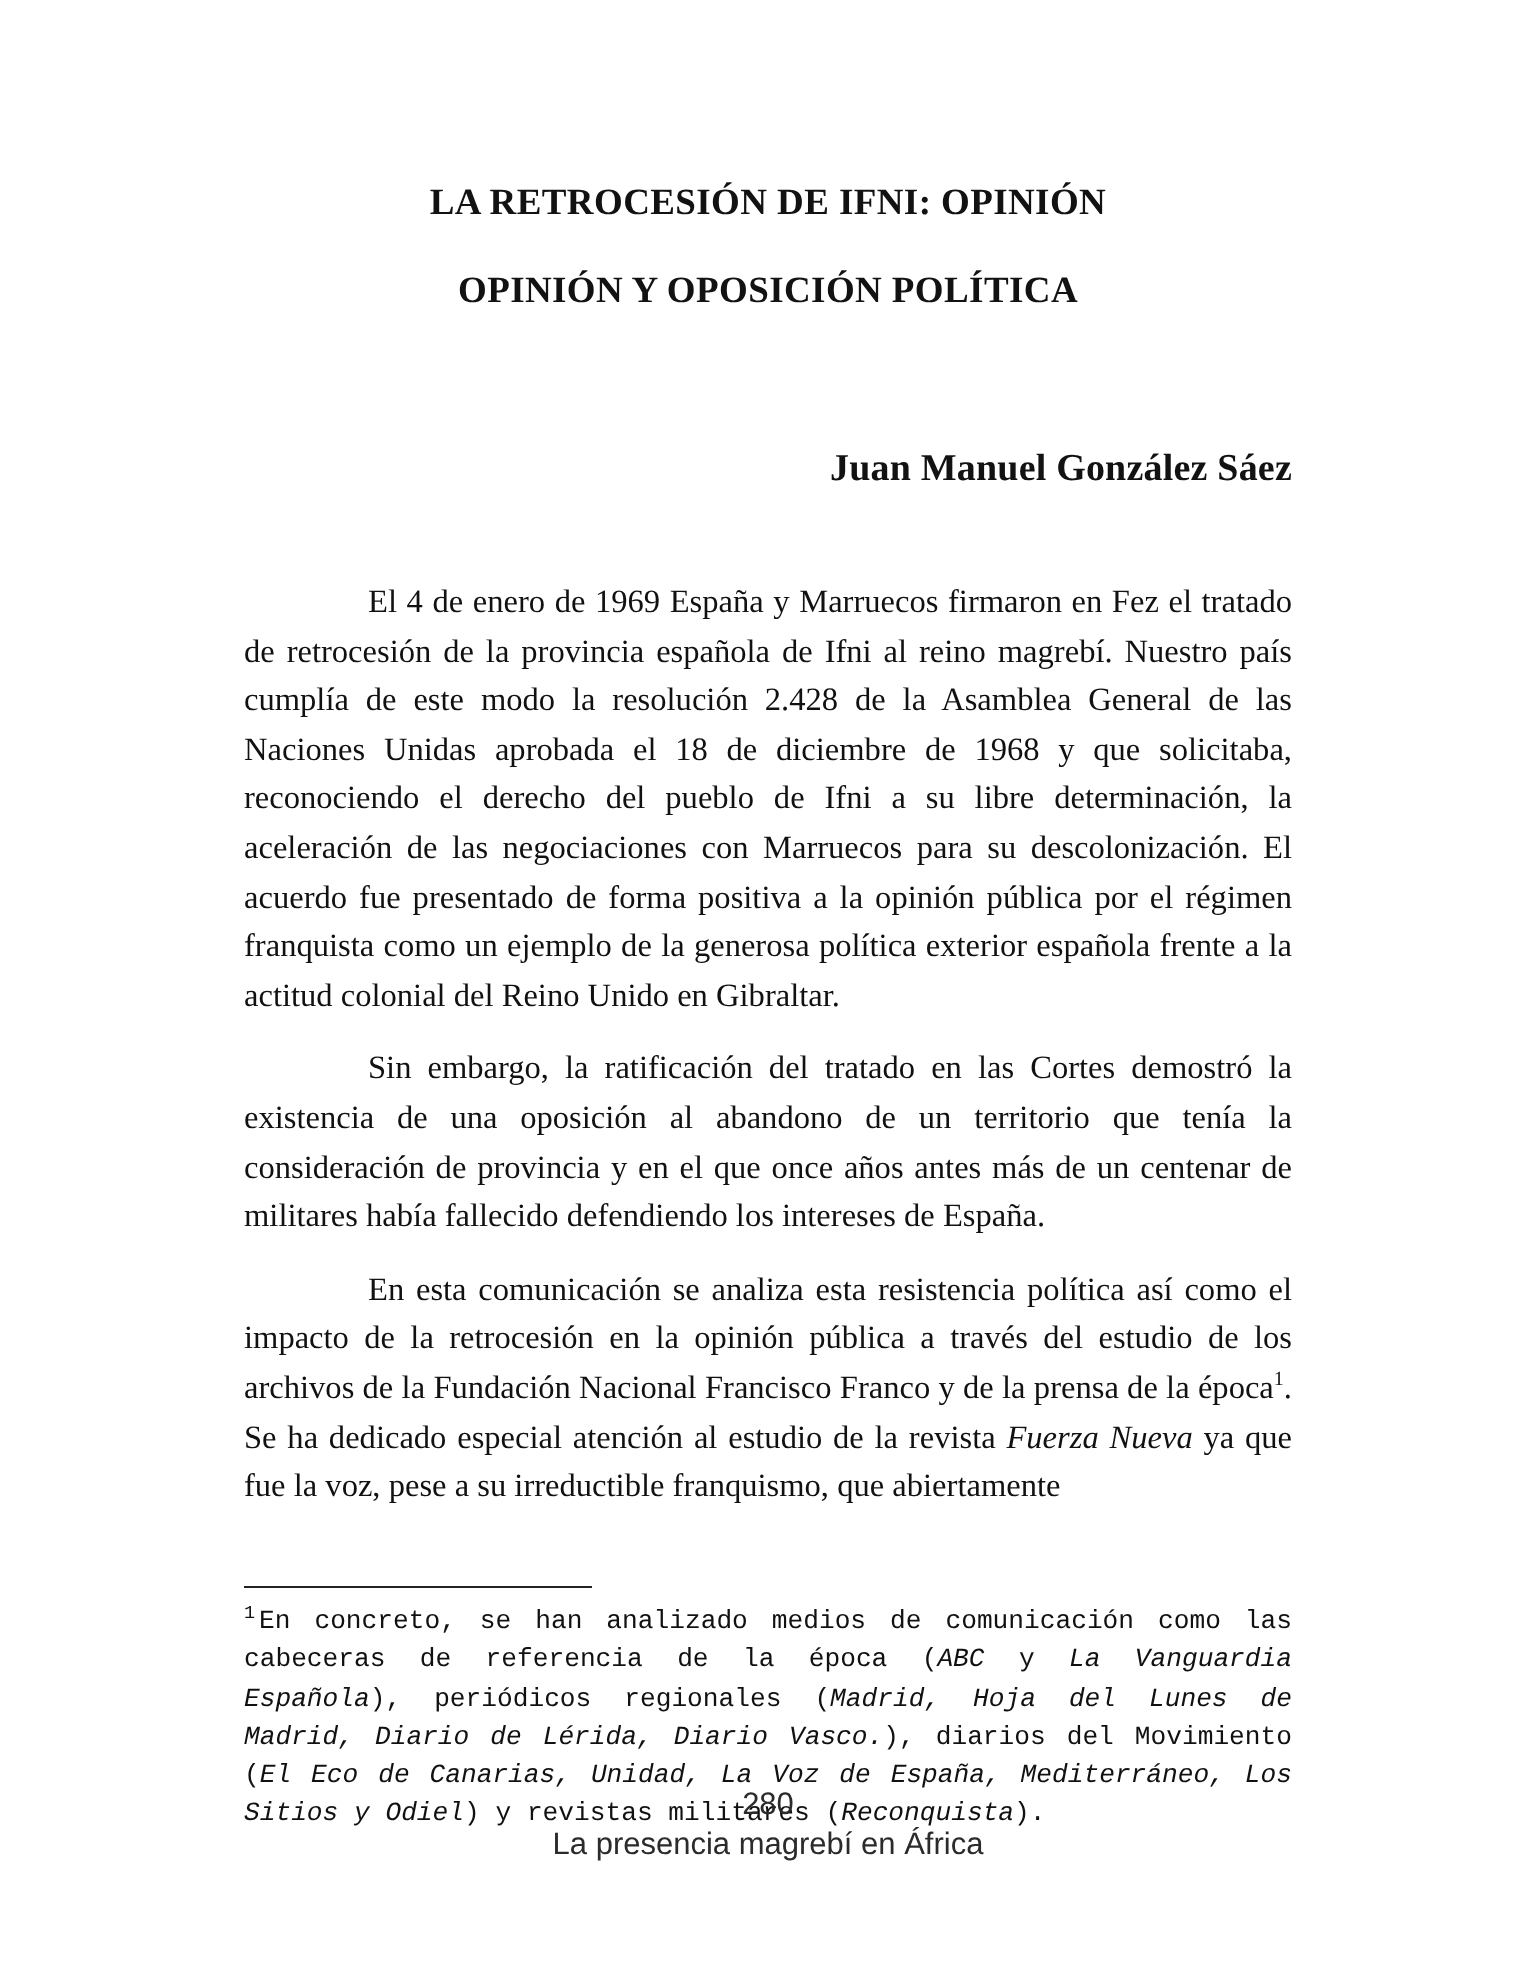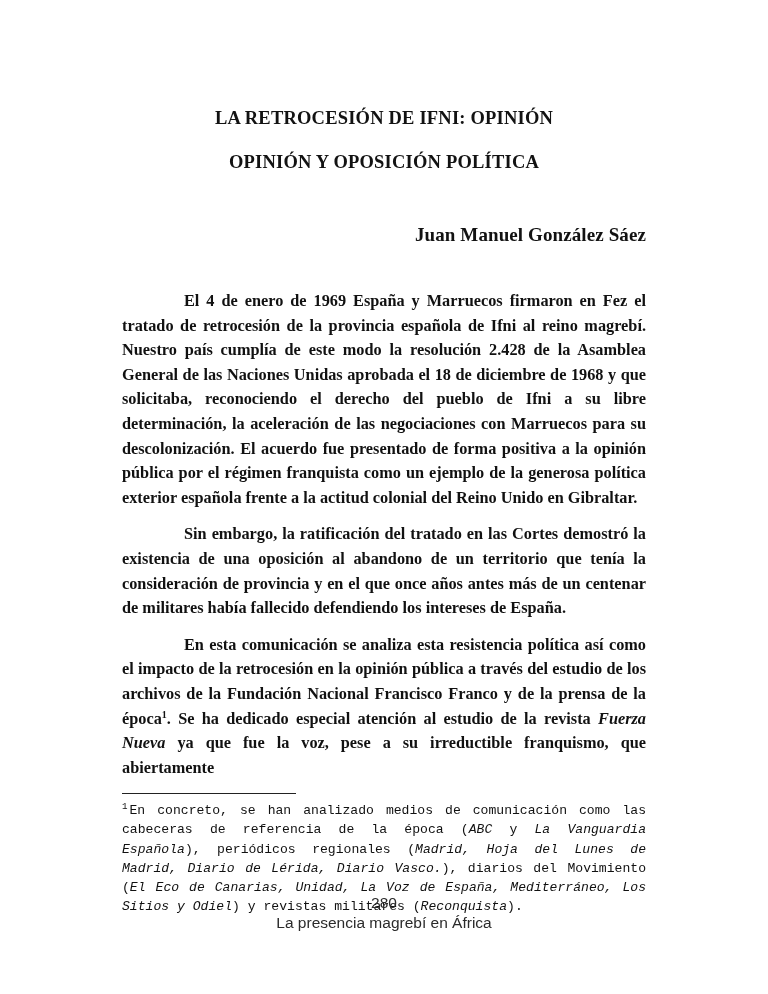--- a/index.html
+++ b/index.html
@@ -24,21 +24,21 @@
     top: 0;
     width: 768px;
     height: 994px;
     background: #ffffff;
   }
 
   
   .title-block {
     position: absolute;
     left: 122px;
-    top: 96px;
+    top: 80px;
     width: 524px;
     text-align: center;
   }
   .title-line {
     font-family: "Liberation Serif", "DejaVu Serif", serif;
     font-weight: bold;
     font-size: 18.5px;
     letter-spacing: 0.2px;
     line-height: 44px;
     color: #121212;
@@ -56,21 +56,20 @@
     letter-spacing: 0.1px;
     color: #121212;
   }
 
   
   .body-text {
     position: absolute;
     left: 122px;
     top: 289px;
     width: 524px;
-    font-weight: bold;
   }
   .para {
     margin: 0 0 0 0;
     text-align: justify;
     text-justify: inter-word;
     text-indent: 62px;
     font-size: 16.3px;
     line-height: 24.6px;
     color: #111111;
     hyphens: none;

